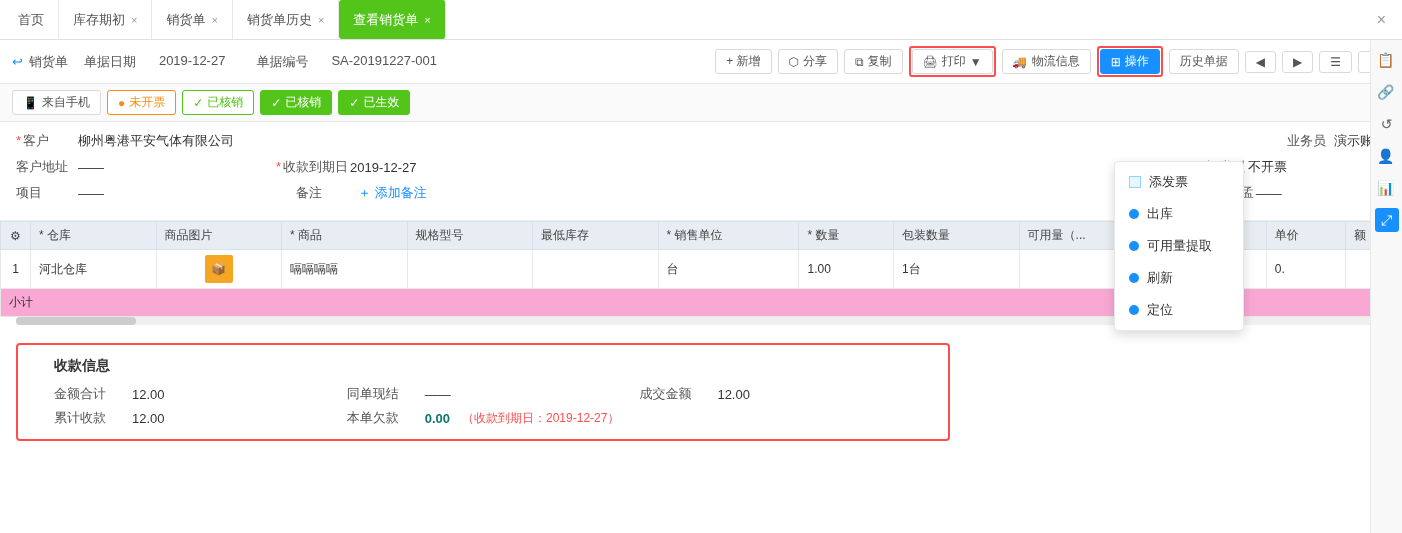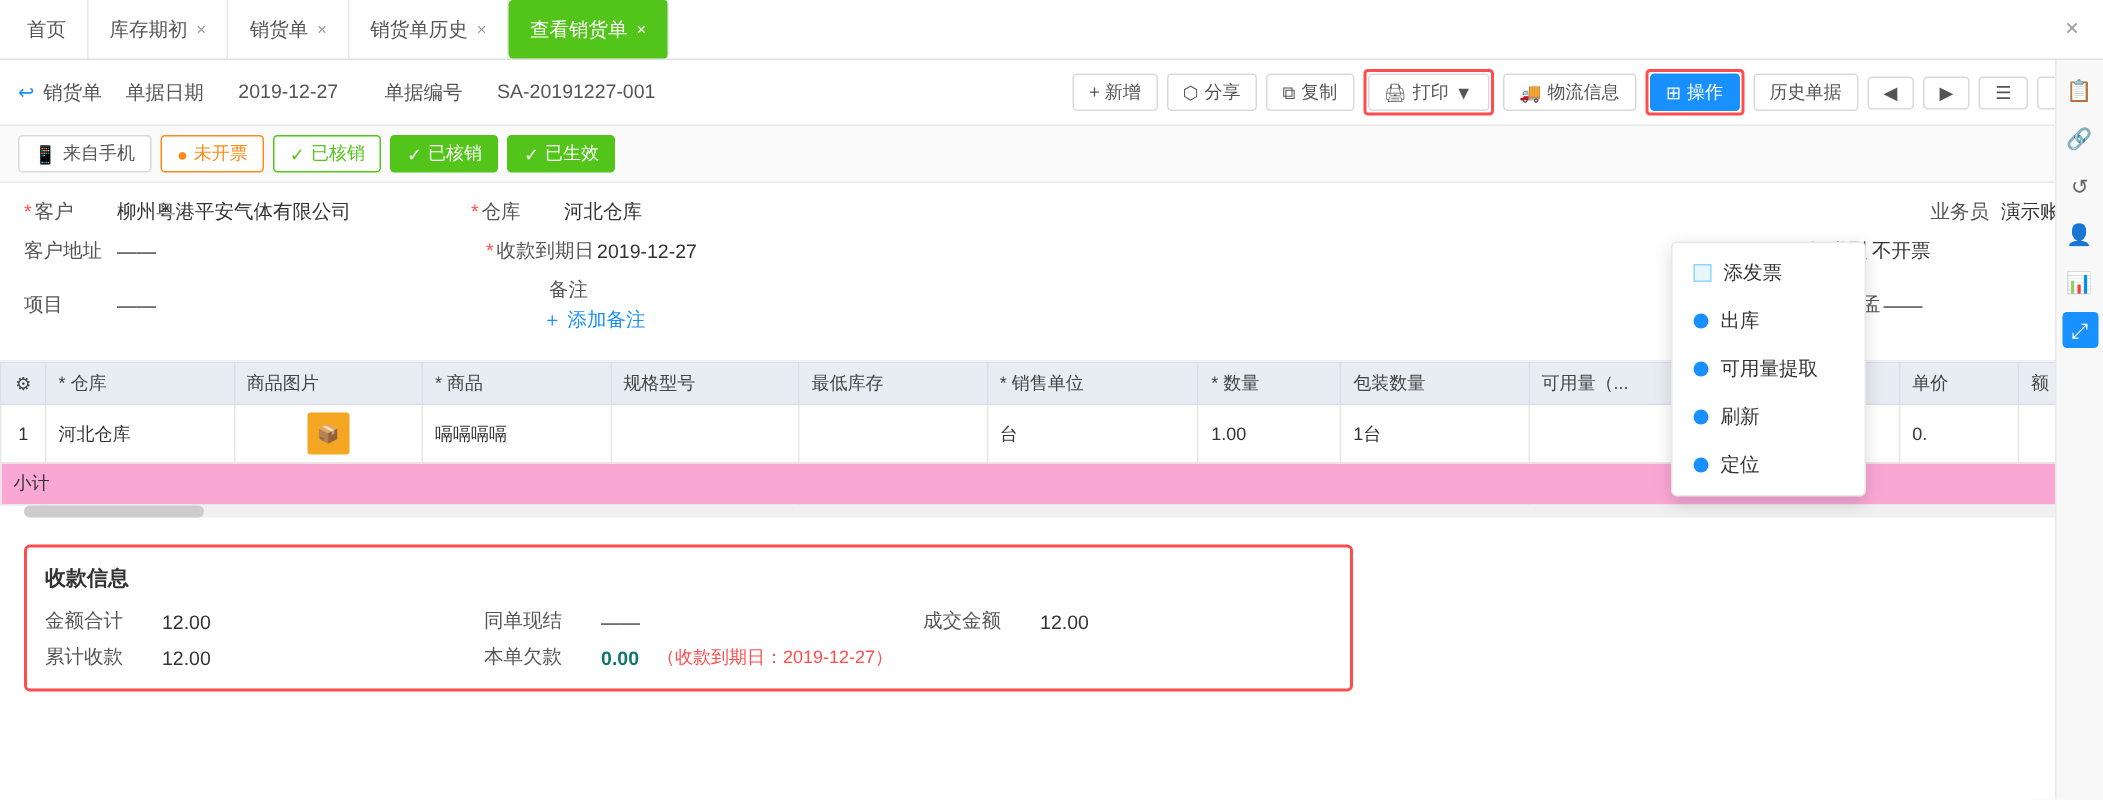--- a/index.html
+++ b/index.html
@@ -71,21 +71,21 @@
     }
     table td {
       border: 1px solid #e8e8e8; padding: 5px 8px; background: #fff;
       white-space: nowrap;
     }
     table tr.subtotal td { background: #f9a8d4; font-size: 12px; }
     .gear-col { width: 30px; text-align: center; }
 
     
     .payment-box {
-      border: 2px solid #ff4d4f; border-radius: 4px; padding: 12px 12px;
+      border: 2px solid #ff4d4f; border-radius: 4px; padding: 12px 36px;
       margin: 10px 16px; display: inline-block; min-width: 520px;
       background: #fff;
     }
     .payment-title { font-size: 14px; font-weight: bold; margin-bottom: 10px; }
     .payment-grid { display: grid; grid-template-columns: 1fr 1fr 1fr; gap: 6px 20px; }
     .payment-row { display: flex; align-items: center; gap: 8px; font-size: 13px; }
     .payment-row .plabel { color: #555; min-width: 70px; }
     .payment-row .pval { color: #333; }
     .payment-row .pval.red { color: #0f766e; font-weight: bold; }
 
@@ -232,49 +232,45 @@
       <span>已生效</span>
     </button>
   </div>
 
   <div class="form-section">
     <div class="form-row">
       <div class="form-field">
         <span class="label required">客户</span>
         <span class="value">柳州粤港平安气体有限公司</span>
       </div>
-      <div class="form-field" style="margin-left:60px;">
-        <span class="label required">仓库</span>
-        <span class="value">河北仓库</span>
-      </div>
       <div class="business-employee">
         <span style="color:#555;">业务员</span>
         <span>演示账号</span>
       </div>
     </div>
     <div class="form-row">
       <div class="form-field">
         <span class="label">客户地址</span>
         <span class="value">——</span>
       </div>
-      <div class="form-field" style="margin-left:88px;">
+      <div class="form-field" style="margin-left:40px;">
         <span class="label required">收款到期日</span>
         <span class="value">2019-12-27</span>
       </div>
       <div class="form-field" style="margin-left:auto;">
         <span class="label required">票据类型</span>
         <span class="value">不开票</span>
       </div>
     </div>
     <div class="form-row">
       <div class="form-field">
         <span class="label">项目</span>
         <span class="value">——</span>
       </div>
-      <div class="form-field" style="margin-left:60px;flex-direction:column;">
+      <div class="form-field" style="margin-left:60px;">
         <span class="label">备注</span>
         <span class="value" style="color:#1890ff; cursor:pointer;">
           <span>＋</span>
           <span>添加备注</span>
         </span>
       </div>
       <div class="form-field" style="margin-left:auto;">
         <span class="label required">* 业务员孟</span>
         <span class="value">——</span>
       </div>

